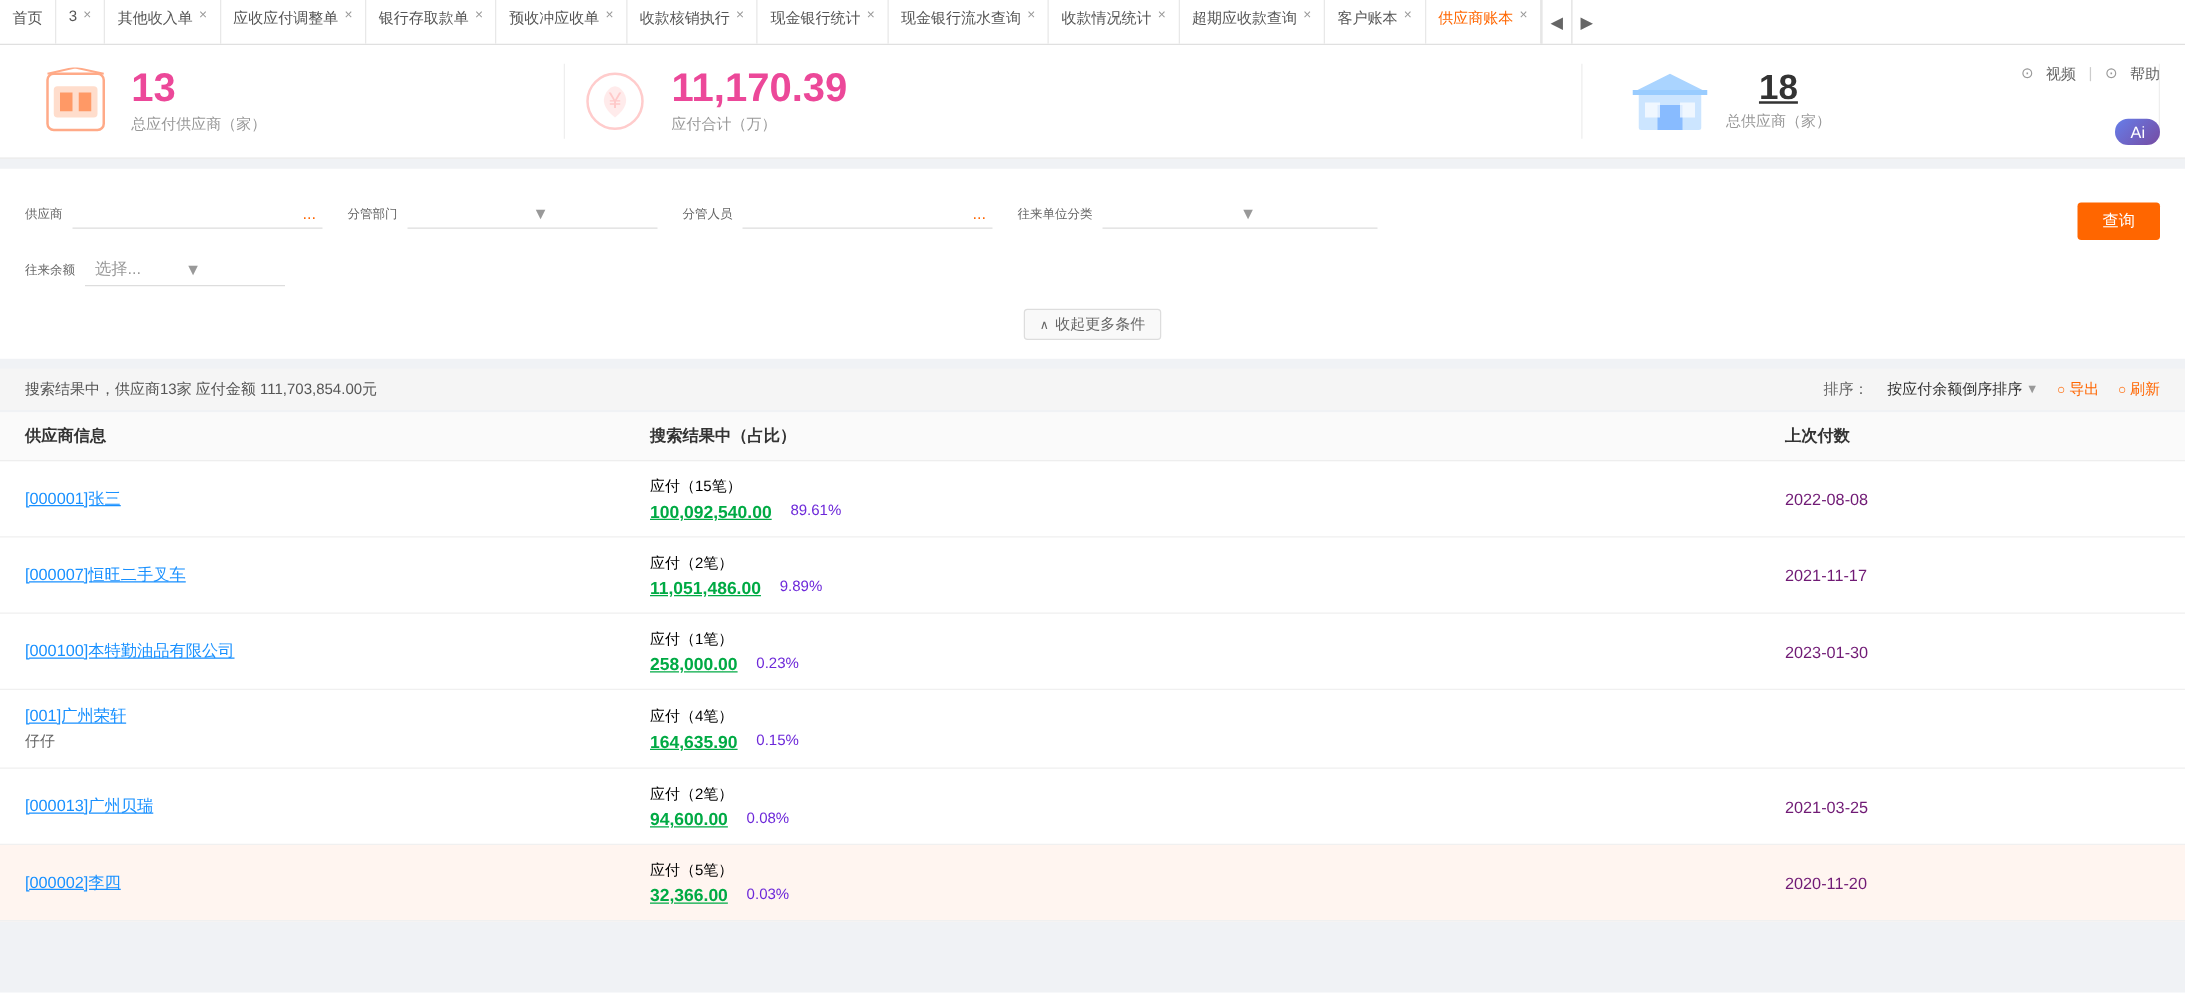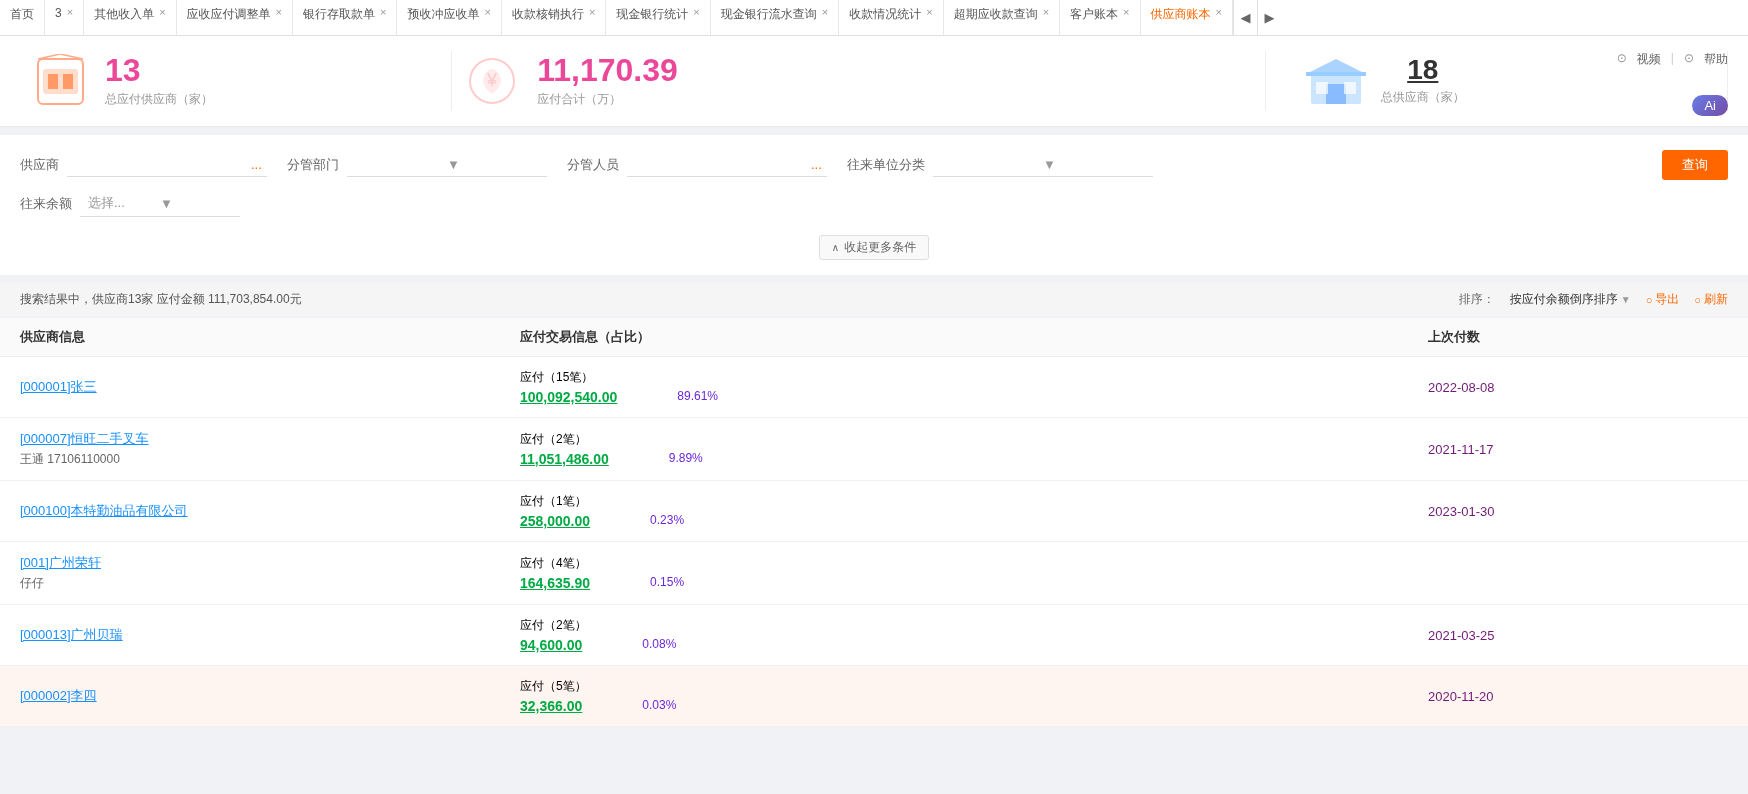--- a/index.html
+++ b/index.html
@@ -79,21 +79,21 @@
       display: flex;
       align-items: center;
       gap: 20px;
       margin-bottom: 10px;
     }
     .filter-item {
       display: flex;
       align-items: center;
       gap: 8px;
     }
-    .filter-label { color: #666; font-size: 13px; white-space: nowrap; }
+    .filter-label { color: #666; font-size: 10px; white-space: nowrap; }
     .filter-input-with-dots {
       display: flex;
       align-items: center;
       border-bottom: 1px solid #ddd;
       padding: 4px 8px;
       width: 200px;
     }
     .filter-input-with-dots input { border: none; outline: none; flex: 1; font-size: 13px; background: transparent; }
     .filter-dots { color: #ff6600; cursor: pointer; }
     .filter-select {
@@ -108,20 +108,21 @@
     .chevron-down { color: #999; font-size: 10px; }
     .query-btn {
       background: #ff6600;
       color: #fff;
       border: none;
       padding: 6px 20px;
       border-radius: 3px;
       cursor: pointer;
       font-size: 13px;
       margin-left: auto;
+      margin-top: 12px;
     }
     .collapse-btn {
       display: flex;
       align-items: center;
       justify-content: center;
       gap: 5px;
       color: #666;
       font-size: 12px;
       cursor: pointer;
       border: 1px solid #ddd;
@@ -186,21 +187,21 @@
       padding: 12px 20px;
       border-bottom: 1px solid #f0f0f0;
       align-items: center;
     }
     .table-row.highlighted { background: #fff5f0; }
     .supplier-name { color: #1890ff; text-decoration: underline; cursor: pointer; font-size: 13px; }
     .supplier-contact { color: #666; font-size: 12px; margin-top: 3px; }
     .payable-info .payable-label { color: #000000; font-size: 12px; }
     .payable-info .payable-amount { color: #00aa44; font-size: 14px; font-weight: bold; text-decoration: underline; cursor: pointer; margin-top: 3px; }
     .payable-info .payable-percent { color: #6d28d9; font-size: 12px; margin-left: 15px; }
-    .payable-row { display: flex; align-items: center; gap: 45px; }
+    .payable-row { display: flex; align-items: center; }
     .last-payment { color: #701a75; font-size: 13px; }
   </style>
 </head>
 <body>
 
 <div class="top-nav">
   <div class="nav-tab">
     <span>首页</span>
   </div>
   <div class="nav-tab">
@@ -390,21 +391,21 @@
       <span style="font-size:11px;">○</span>
       <span>刷新</span>
     </div>
   </div>
 </div>
 
 <div class="data-table">
 
   <div class="table-header">
     <div>供应商信息</div>
-    <div>应付交易信息（占比）</div>
+    <div>搜索结果中（占比）</div>
     <div>上次付数</div>
   </div>
 
   <div class="table-row">
     <div>
       <div class="supplier-name">[000001]张三</div>
     </div>
     <div>
       <div class="payable-info">
         <div class="payable-label">应付（15笔）</div>
@@ -413,21 +414,20 @@
           <span class="payable-percent">89.61%</span>
         </div>
       </div>
     </div>
     <div class="last-payment">2022-08-08</div>
   </div>
 
   <div class="table-row">
     <div>
       <div class="supplier-name">[000007]恒旺二手叉车</div>
-      <div class="supplier-contact">王通  17106110000</div>
     </div>
     <div>
       <div class="payable-info">
         <div class="payable-label">应付（2笔）</div>
         <div class="payable-row">
           <div class="payable-amount">11,051,486.00</div>
           <span class="payable-percent">9.89%</span>
         </div>
       </div>
     </div>

